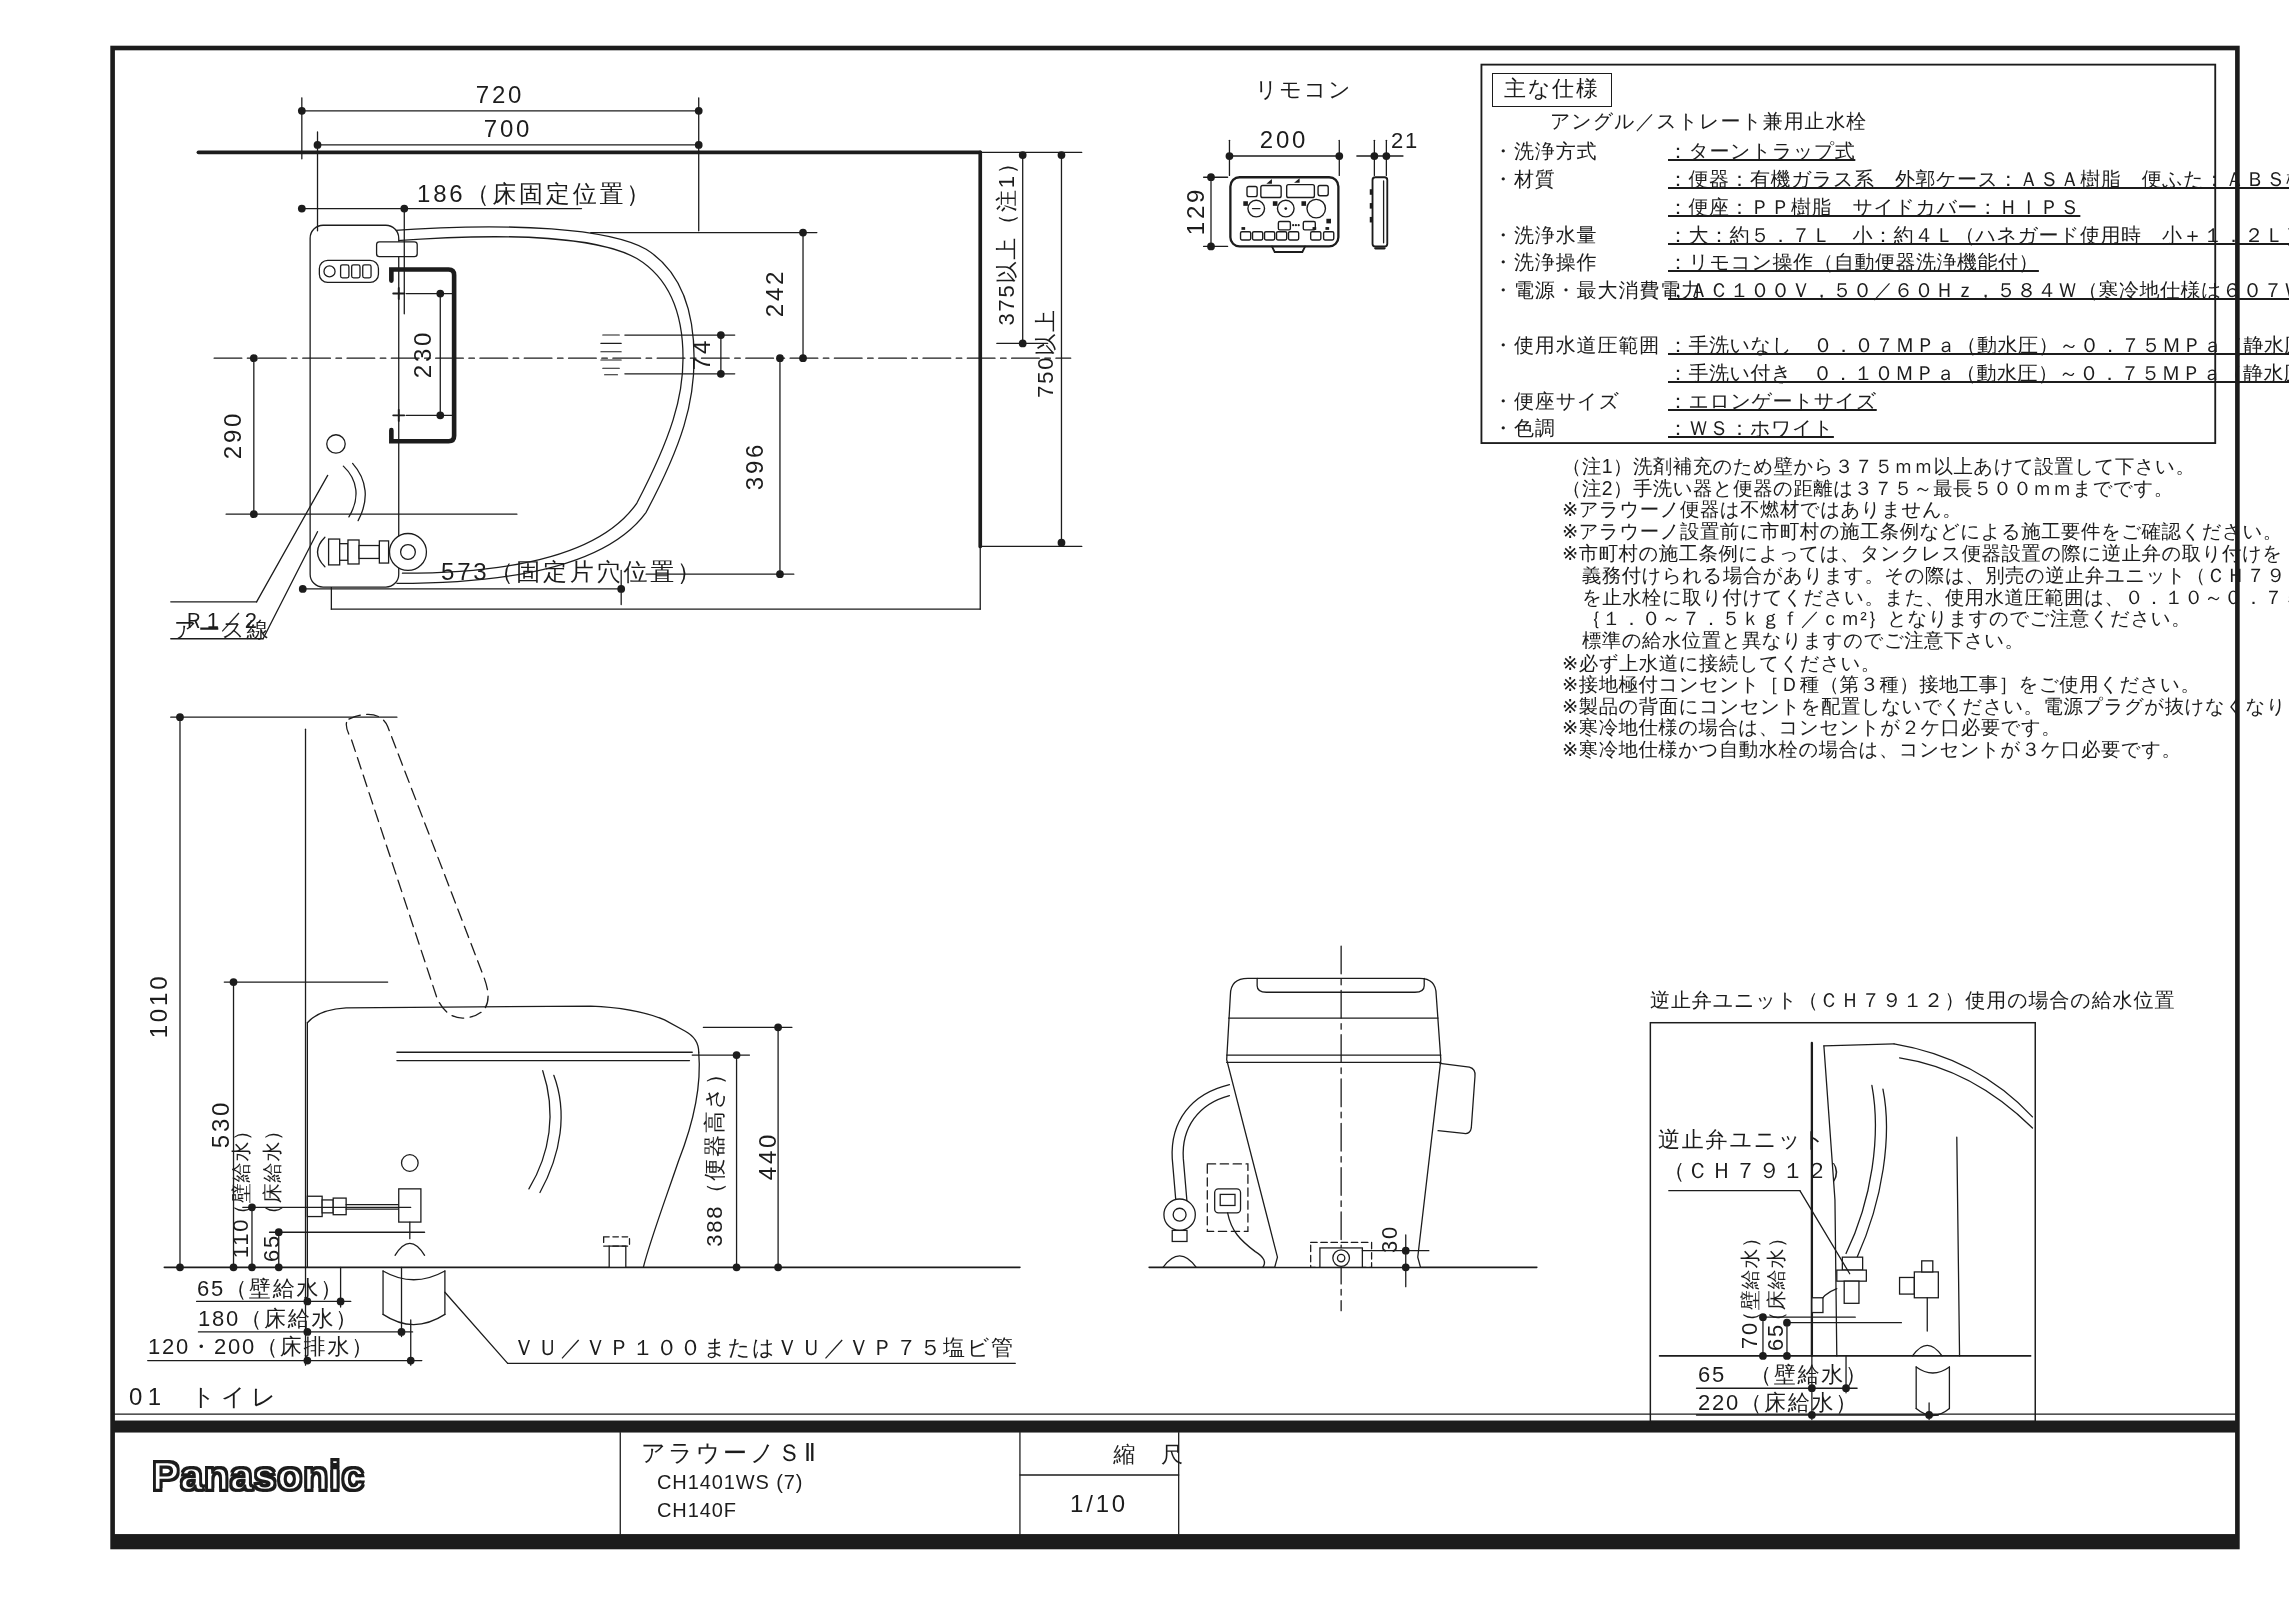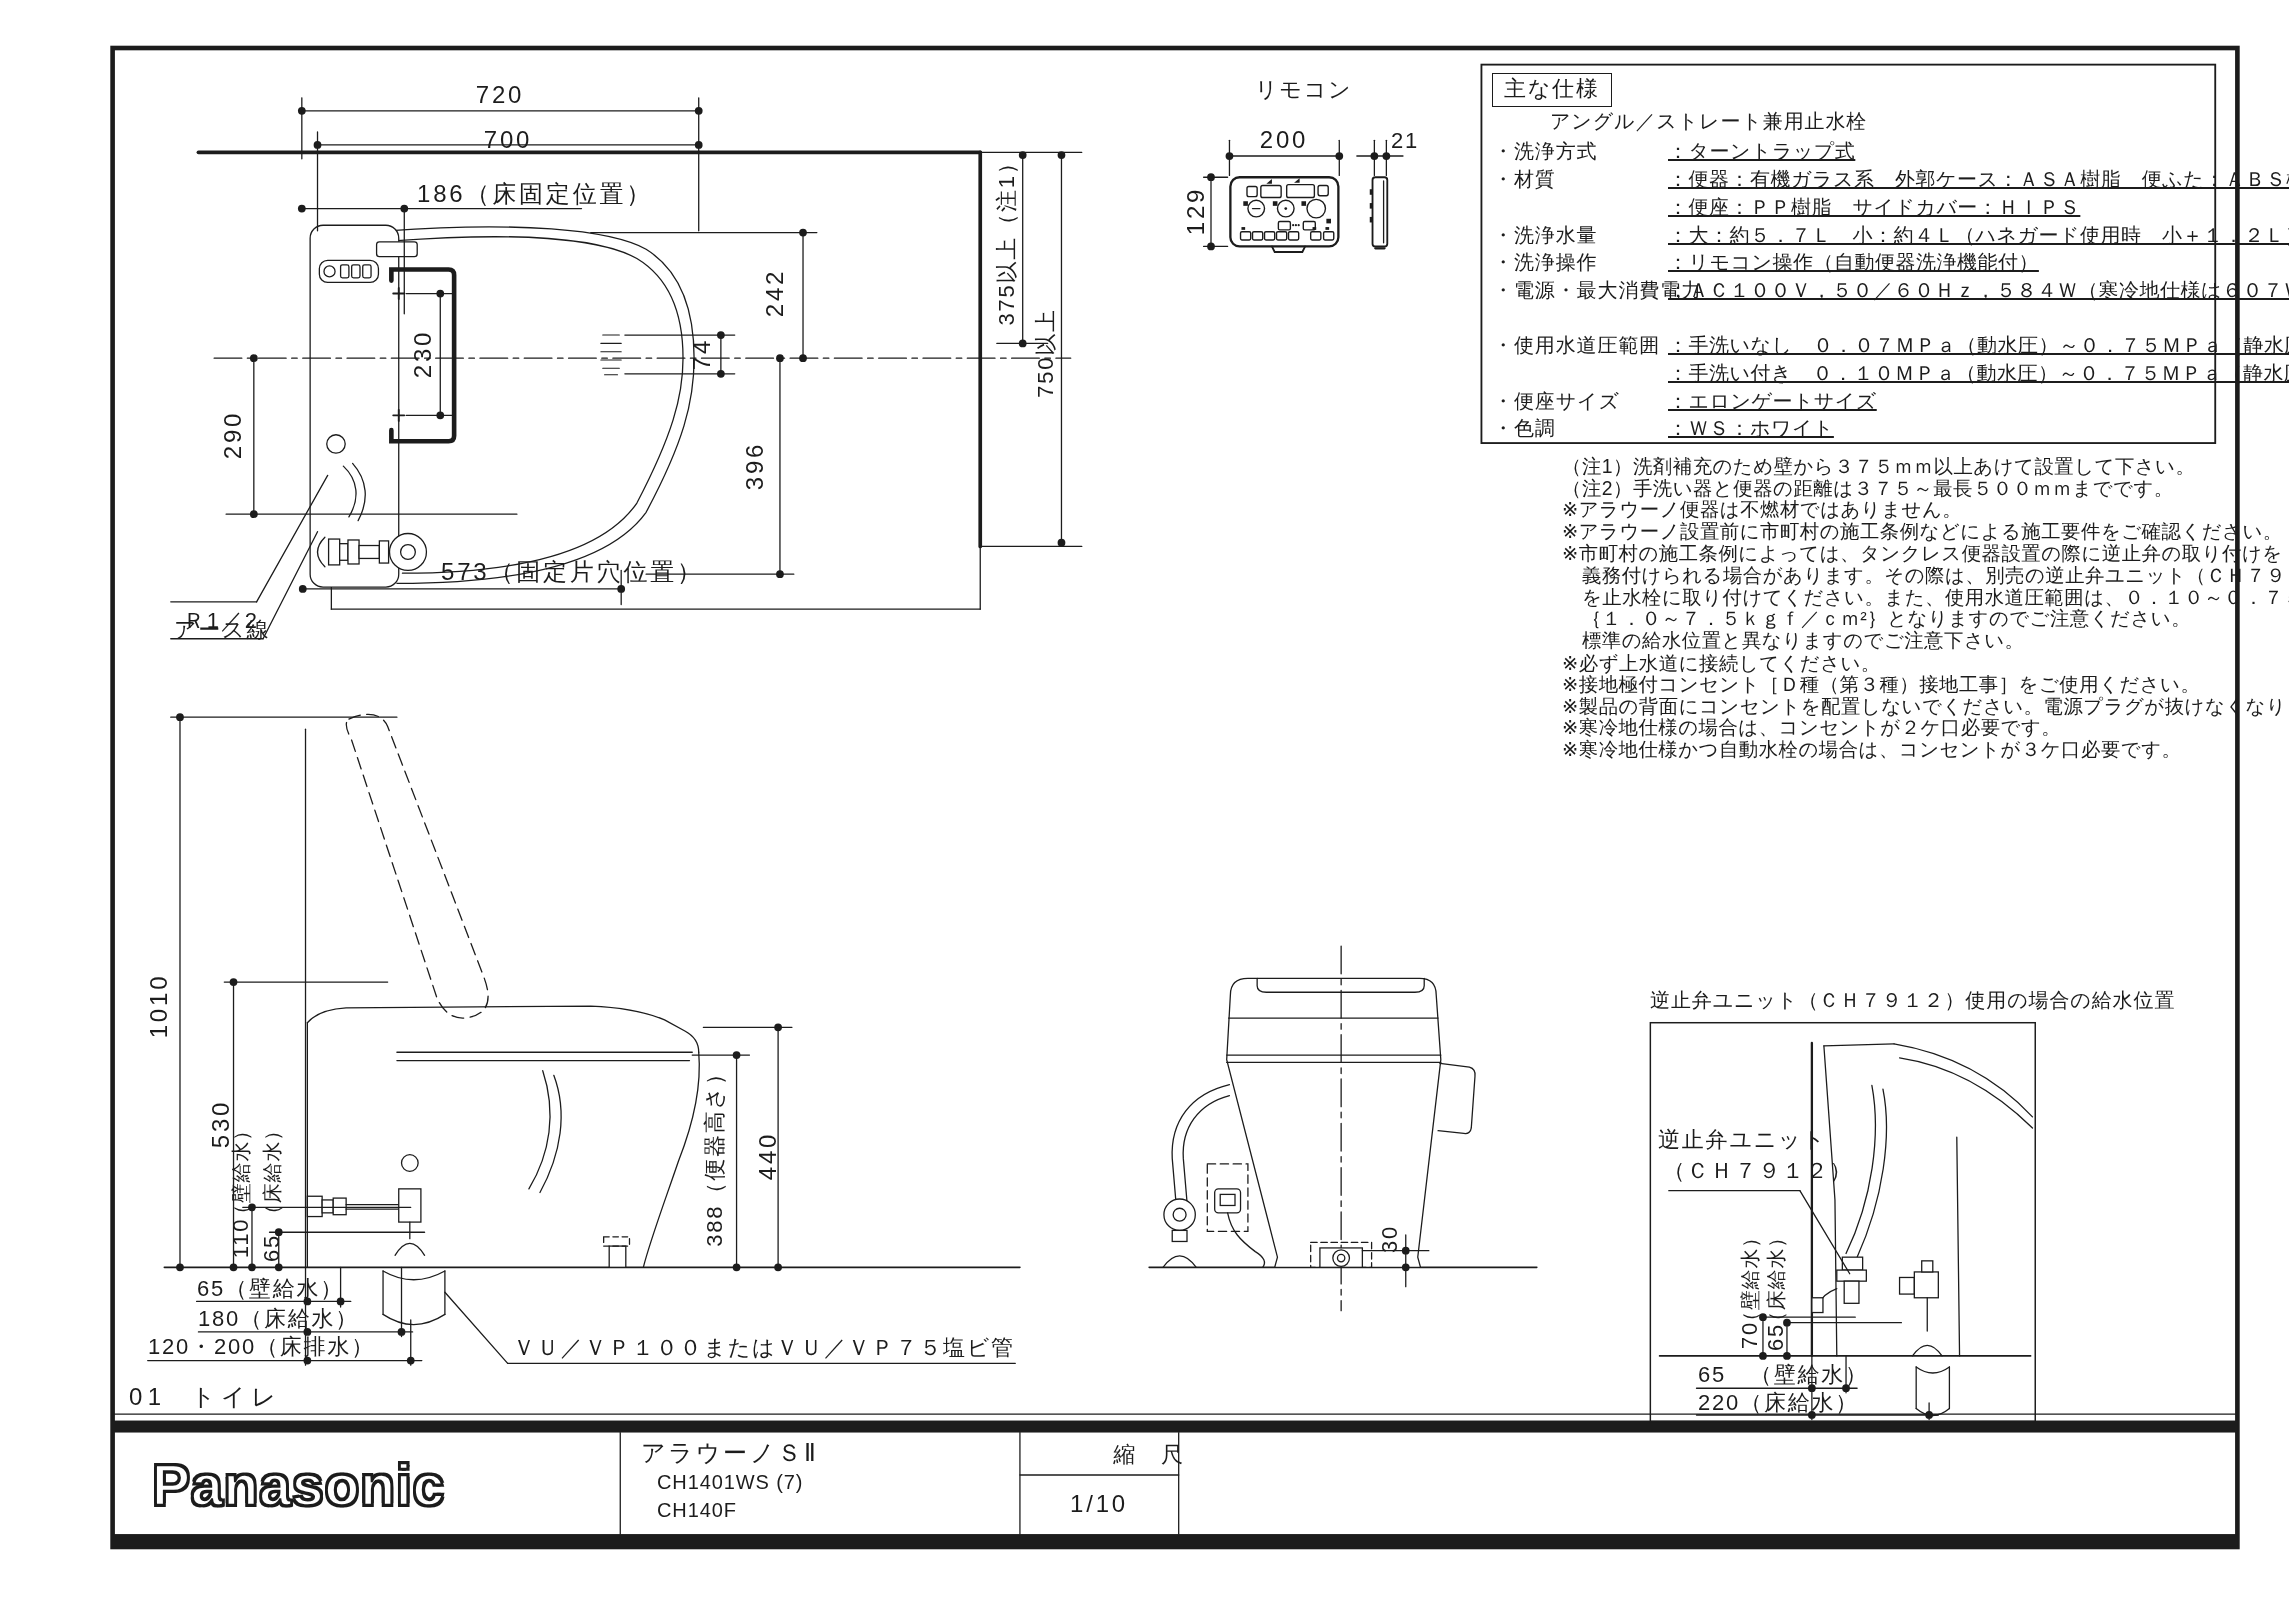--- a/index.html
+++ b/index.html
@@ -13,21 +13,21 @@
   .vdim{position:absolute;white-space:nowrap;transform:translate(-50%,-50%) rotate(-90deg);line-height:1;}
   .f26{font-size:24px;letter-spacing:2.8px;}
   .f24{font-size:22px;letter-spacing:1.8px;}
   .f22{font-size:20px;letter-spacing:0.9px;}
   .f21{font-size:19.4px;letter-spacing:0.5px;}
   .spec-row{position:absolute;left:1493px;width:711px;white-space:nowrap;font-size:20px;}
   .spec-label{display:inline-block;width:175px;letter-spacing:0.9px;}
   .spec-value{letter-spacing:0.5px;text-decoration:underline;}
   .boxed-title{border:1.8px solid #1c1c1c;padding:2.8px 11px 4.6px 11px;}
   #logo{
-    font-size:57px;font-weight:bold;letter-spacing:0.9px;color:#fff;
+    font-size:41px;font-weight:bold;letter-spacing:0.9px;color:#fff;
     -webkit-text-stroke:2.3px #1c1c1c;
     text-shadow:-1.8px -1.8px 0 #1c1c1c,1.8px -1.8px 0 #1c1c1c,-1.8px 1.8px 0 #1c1c1c,1.8px 1.8px 0 #1c1c1c;
   }
 </style>
 </head>
 <body>
 
 <div id="sheet">
 
   <svg id="linework" width="2290" height="1619" viewBox="0 0 2481 1754" fill="none" stroke="#1c1c1c" stroke-width="1.4" stroke-linecap="round">
@@ -378,21 +378,21 @@
       <circle cx="1936" cy="1433" r="4.2"></circle>
         <circle cx="1936" cy="1469" r="4.2"></circle>
       <circle cx="1963" cy="1504" r="4.2"></circle>
         <circle cx="2000" cy="1504" r="4.2"></circle>
       <circle cx="1963" cy="1533" r="4.2"></circle>
         <circle cx="2090" cy="1533" r="4.2"></circle>
     </g>
   </svg>
 
   <div class="hdim f26" style="left:500px;top:95px;">720</div>
-  <div class="hdim f26" style="left:508px;top:129px;margin-top:11px;">700</div>
+  <div class="hdim f26" style="left:508px;top:129px;">700</div>
   <div class="txt f26" style="left:417px;top:181px;">186（床固定位置）</div>
   <div class="vdim f26" style="left:233px;top:435px;">290</div>
   <div class="vdim f26" style="left:423px;top:354px;">230</div>
   <div class="vdim f26" style="left:775px;top:293px;">242</div>
   <div class="vdim f26" style="left:702px;top:354px;">74</div>
   <div class="vdim f26" style="left:755px;top:466px;">396</div>
   <div class="txt f26" style="left:441px;top:559px;">573（固定片穴位置）</div>
   <div class="vdim f24" style="left:1007px;top:238px;">375以上（注1）</div>
   <div class="vdim f24" style="left:1046px;top:353px;">750以上</div>
   <div class="txt f24" style="left:174px;top:574px;margin-top:44px;">アース線</div>

